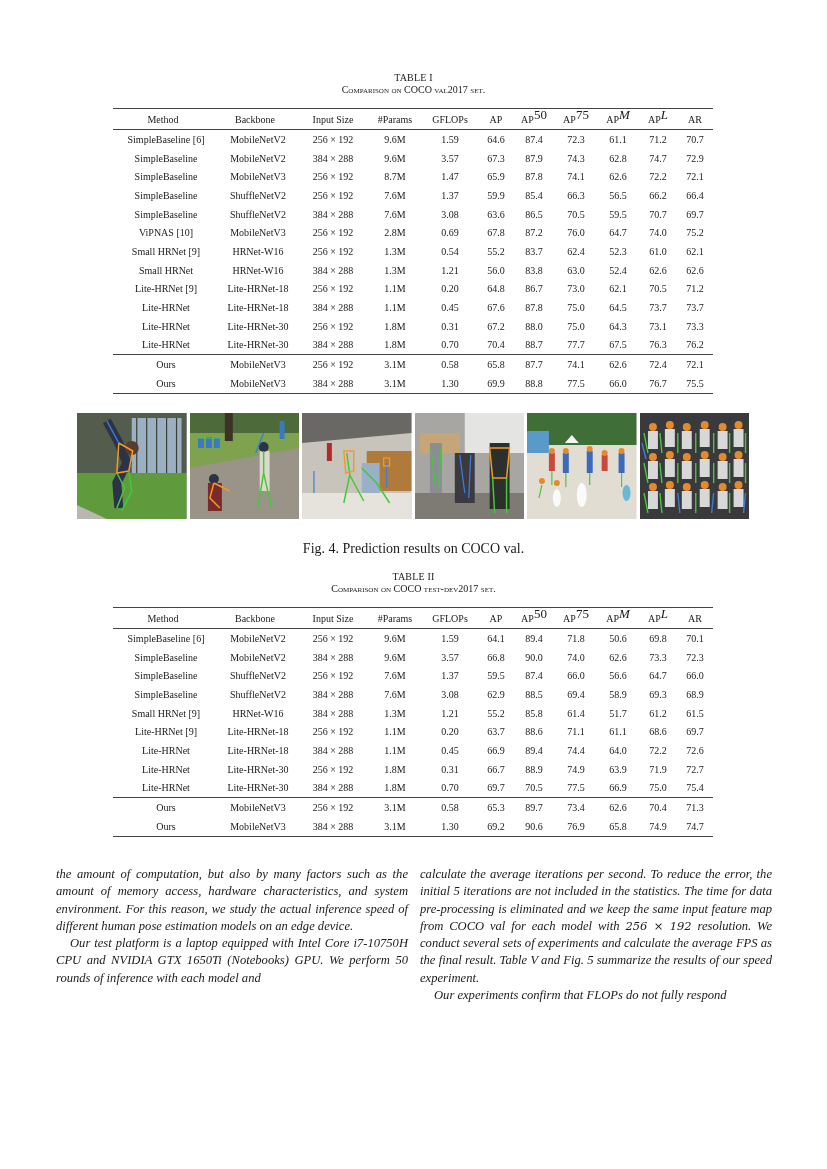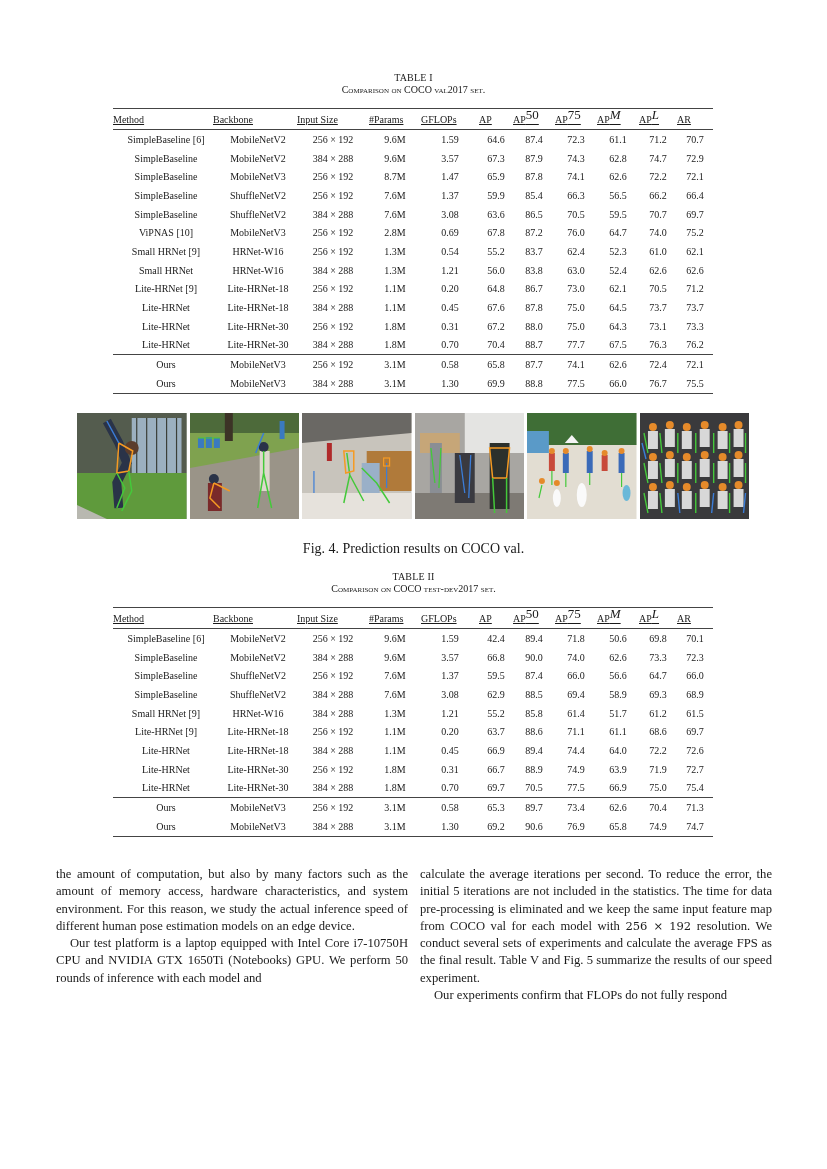--- a/index.html
+++ b/index.html
@@ -11,37 +11,37 @@
   .tbl-label { font-size: 10px; line-height: 12px; letter-spacing: 0.2px; }
   .tbl-title { font-size: 10px; line-height: 12px; font-variant: small-caps; }
   table.res {
     position: absolute; left: 113px; width: 600px;
     border-collapse: collapse; font-size: 10px;
   }
   table.res th, table.res td {
     font-weight: normal; padding: 0; height: 18.7px; white-space: nowrap;
   }
   table.res thead tr { border-top: 1px solid #444; border-bottom: 1px solid #444; }
-  table.res thead th { height: 20px; text-align: left; text-decoration: underline; }
+  table.res thead th { height: 20px; text-align: center; }
   table.res tbody tr.last { border-bottom: 1px solid #444; }
   table.res tbody tr.sep { border-top: 1px solid #444; }
   table.res td.l { text-align: center; padding-left: 6px; }
   table.res td.c { text-align: center; }
   sup { font-size: 13px; vertical-align: 4px; line-height: 0; }
   .strip {
     position: absolute; left: 77px; top: 413px; width: 672px; height: 106px;
     display: flex; gap: 3px;
   }
   .photo { flex: 1; position: relative; overflow: hidden; }
   .fig-caption { position: absolute; left: 0; width: 827px; top: 541px; text-align: center; font-size: 14px; }
   .col {
     position: absolute; top: 866px; width: 352px;
     font-size: 12.6px; line-height: 17.3px; text-align: justify;
   }
-  .col p { margin: 0; }
+  .col p { margin: 0; font-style: italic; }
   .col p.indent { text-indent: 14px; }
   .math { font-family: "DejaVu Serif", serif; font-size: 11.5px; }
 </style>
 </head>
 <body>
 
 <div class="caption-block" style="top:72px;">
   <div class="tbl-label">TABLE I</div>
   <div class="tbl-title">Comparison on COCO val2017 set.</div>
 </div>
@@ -440,21 +440,21 @@
         <th style="width: 36px;"><span>AR</span></th>
       </tr>
     </thead>
   <tbody>
       <tr>
         <td class="l">SimpleBaseline [6]</td>
         <td class="l">MobileNetV2</td>
         <td class="c">256 × 192</td>
         <td class="c">9.6M</td>
         <td class="c">1.59</td>
-        <td class="c">42.4</td>
+        <td class="c">64.1</td>
         <td class="c">89.4</td>
         <td class="c">71.8</td>
         <td class="c">50.6</td>
         <td class="c">69.8</td>
         <td class="c">70.1</td>
       </tr>
       <tr>
         <td class="l">SimpleBaseline</td>
         <td class="l">MobileNetV2</td>
         <td class="c">384 × 288</td>

